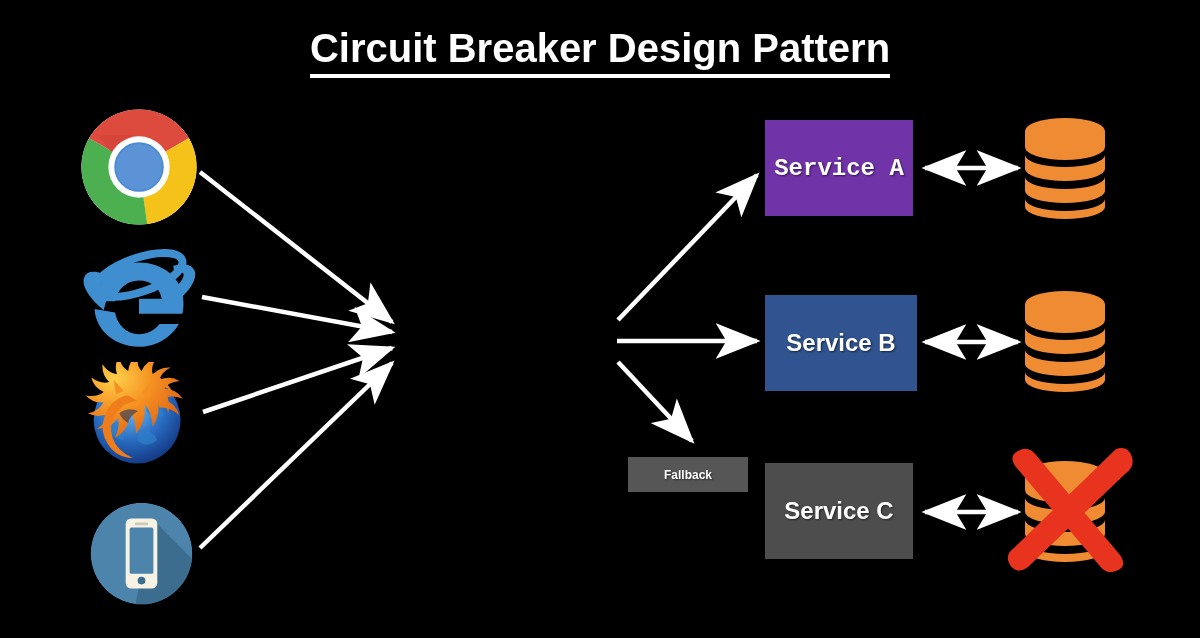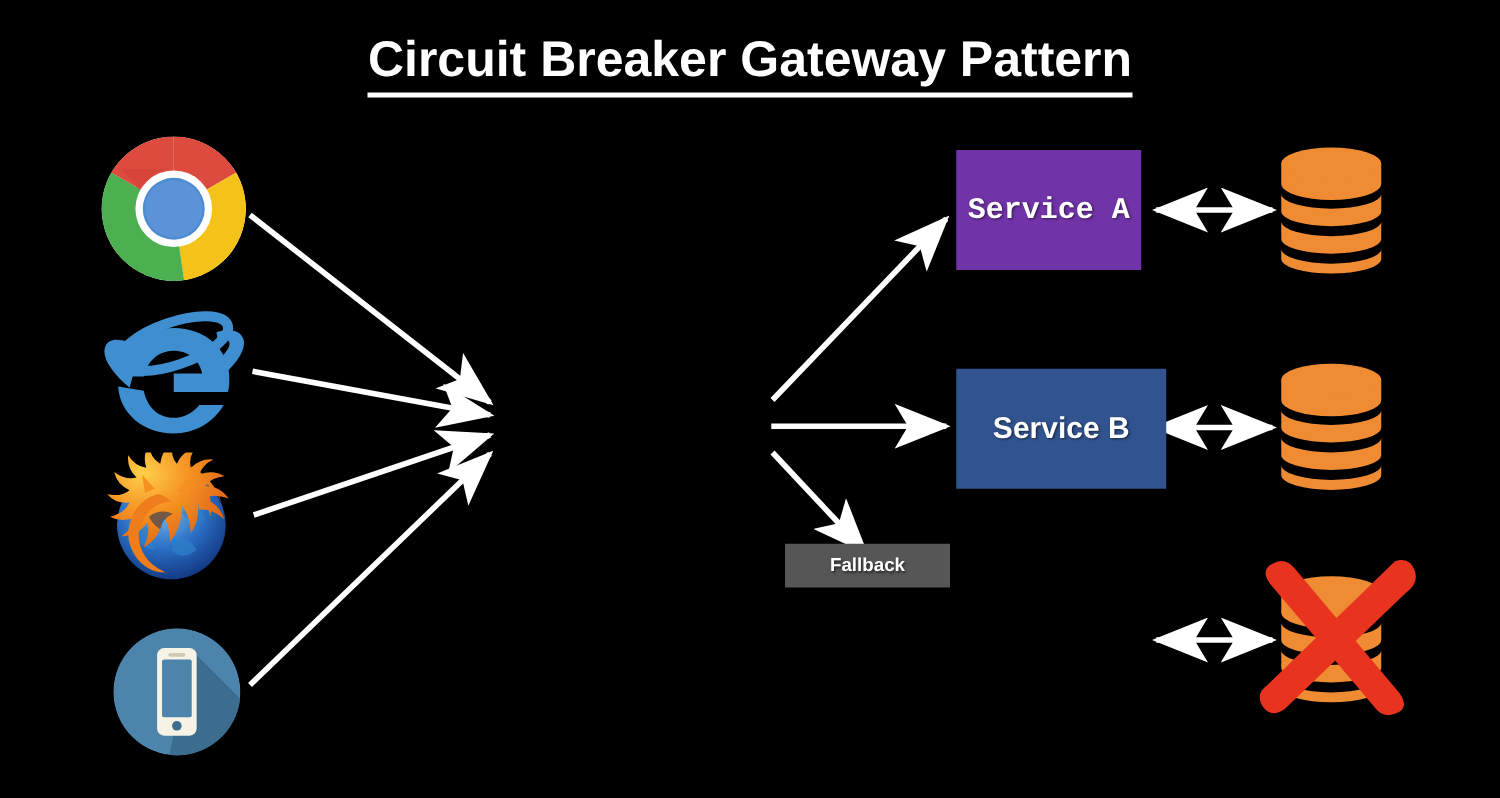--- a/index.html
+++ b/index.html
@@ -56,40 +56,40 @@
     top: 120px;
     width: 148px;
     height: 96px;
     background: #7133a8;
     font-size: 24px;
     font-family: Liberation Mono, monospace;
   }
   #service-b-box {
     left: 765px;
     top: 295px;
-    width: 168px;
+    width: 152px;
     height: 96px;
     background: #31538f;
     font-size: 24px;
   }
   #service-c-box {
     left: 765px;
     top: 463px;
     width: 148px;
     height: 96px;
     background: #4d4d4d;
     font-size: 24px;
   }
   #fallback-box {
     left: 628px;
-    top: 435px;
-    width: 132px;
+    top: 457px;
+    width: 120px;
     height: 35px;
     background: #565656;
-    font-size: 15px;
+    font-size: 12px;
   }
   .client-icon {
     position: absolute;
   }
   #chrome-icon   { left: 80px;  top: 108px; width: 118px; height: 118px; }
   #ie-icon       { left: 82px;  top: 243px; width: 114px; height: 114px; }
   #firefox-icon  { left: 74px;  top: 362px; width: 124px; height: 116px; }
   #mobile-icon   { left: 85px;  top: 497px; width: 113px; height: 113px; }
   .db-icon { position: absolute; width: 88px; height: 104px; }
   #db-a { left: 1021px; top: 115px; }
@@ -109,21 +109,21 @@
     height: 638px;
     pointer-events: none;
   }
 </style>
 </head>
 <body>
 
 <div id="canvas" style="background: rgb(0, 0, 0);">
 
   <div id="diagram-title">
-    <span class="tline">Circuit Breaker Gateway Pattern</span>
+    <span class="tline">Circuit Breaker Design Pattern</span>
   </div>
 
   <svg id="edges" viewBox="0 0 1200 638">
     <defs>
       <marker id="ah" markerWidth="10" markerHeight="8" refX="9.2" refY="4" orient="auto" markerUnits="strokeWidth">
         <path d="M0,0 L10,4 L0,8 L2.4,4 Z" fill="#ffffff"></path>
       </marker>
       <marker id="ah-start" markerWidth="10" markerHeight="8" refX="0.8" refY="4" orient="auto" markerUnits="strokeWidth">
         <path d="M10,0 L0,4 L10,8 L7.6,4 Z" fill="#ffffff"></path>
       </marker>
@@ -246,20 +246,23 @@
 
 
   <div class="node-box" id="service-a-box" style="background: rgb(113, 51, 168);">
     <span>Service A</span>
   </div>
 
   <div class="node-box" id="service-b-box" style="background: rgb(49, 83, 143);">
     <span>Service B</span>
   </div>
 
+  <div class="node-box" id="service-c-box" style="background: rgb(77, 77, 77);">
+    <span>Service C</span>
+  </div>
 
   <div class="node-box" id="fallback-box" style="background: rgb(86, 86, 86);">
     <span>Fallback</span>
   </div>
 
   <div class="db-icon" id="db-a">
     <svg viewBox="0 0 88 104" width="88" height="104">
       <g fill="#ef8b33">
         <path d="M4 16 v16 a40 13 0 0 0 80 0 v-16 Z"></path>
         <ellipse cx="44" cy="16" rx="40" ry="13"></ellipse>

